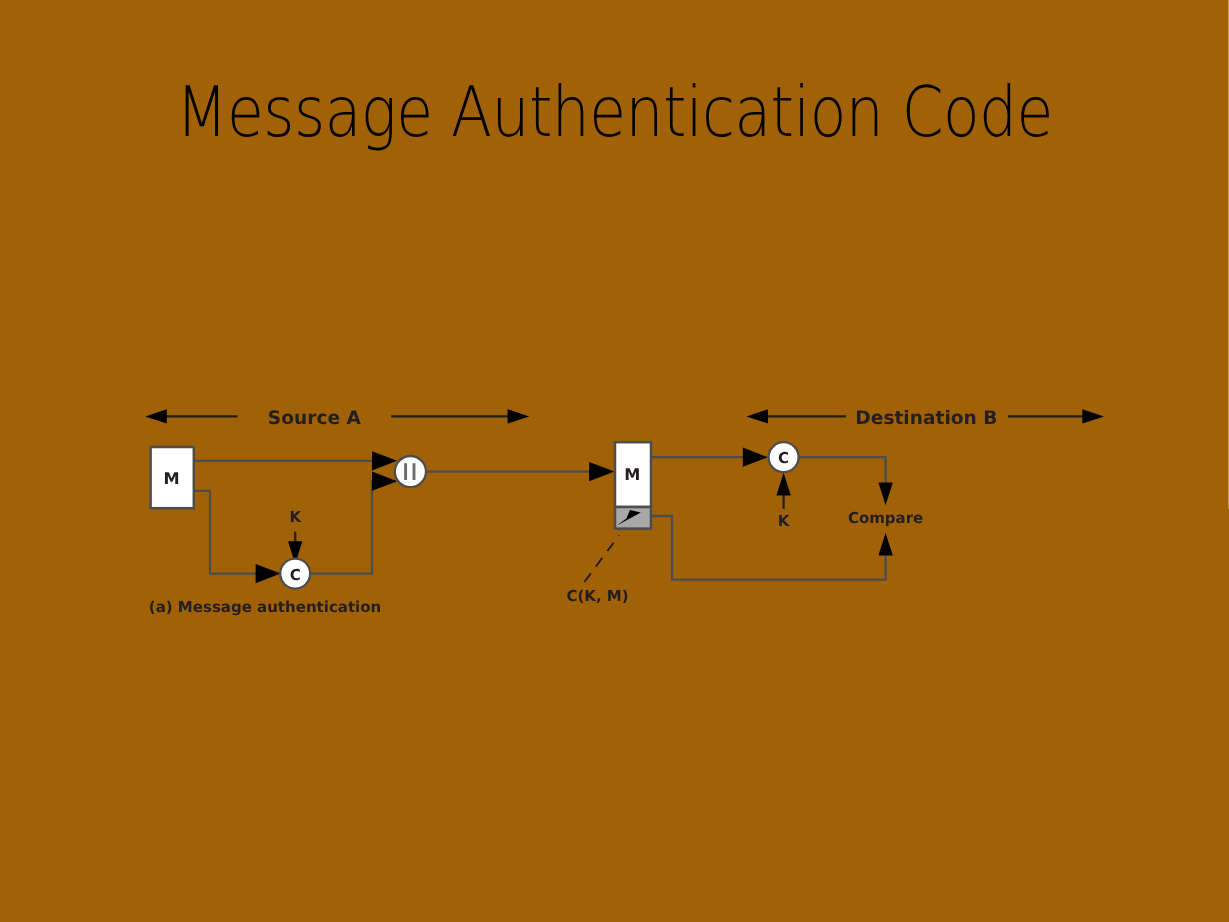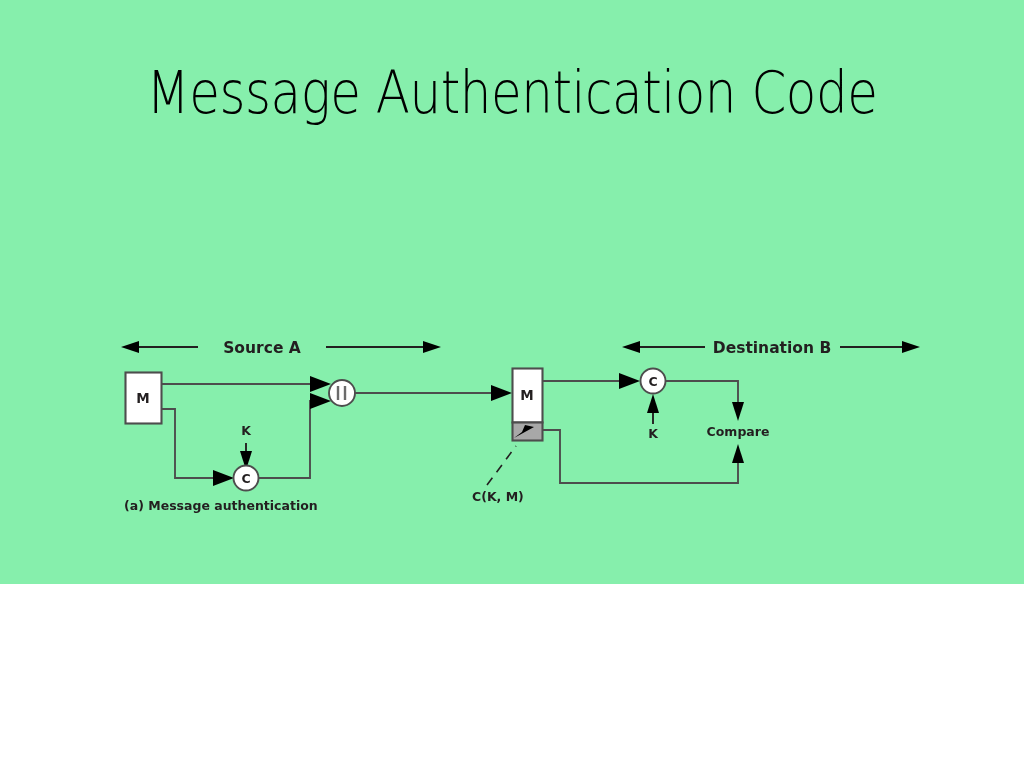--- a/index.html
+++ b/index.html
@@ -11,22 +11,22 @@
     width: 1024px;
     height: 768px;
     overflow: hidden;
     font-family: "Liberation Sans", sans-serif;
     position: relative;
   }
   #slide {
     position: absolute;
     left: 0; top: 0;
     width: 1024px;
-    height: 584px;
-    background: #86efac;
+    height: 768px;
+    background: #a16207;
   }
   #slide-title {
     position: absolute;
     left: 0;
     top: 58px;
     width: 1024px;
     text-align: center;
     font-family: "DejaVu Sans", sans-serif;
     font-weight: 300;
     font-size: 58px;

